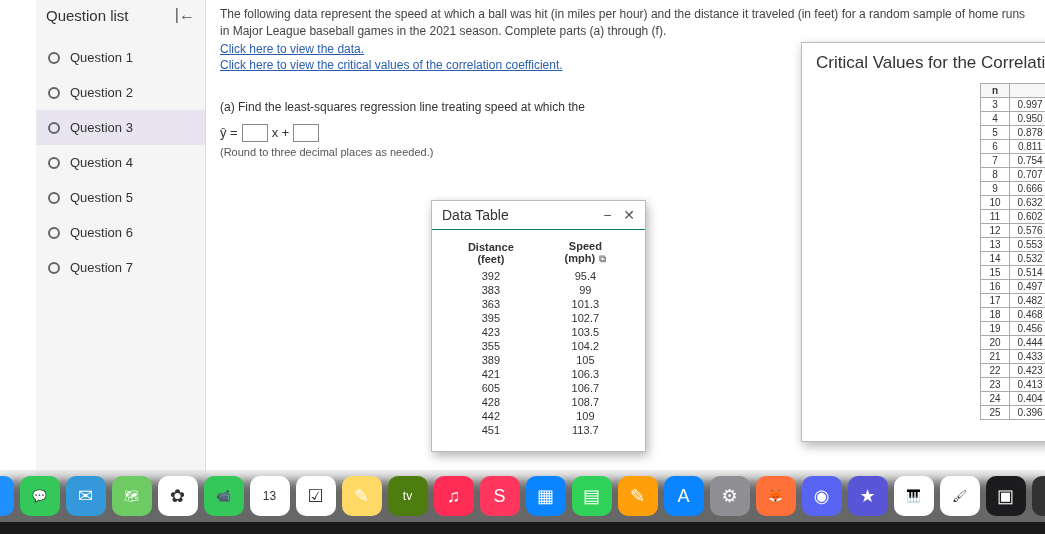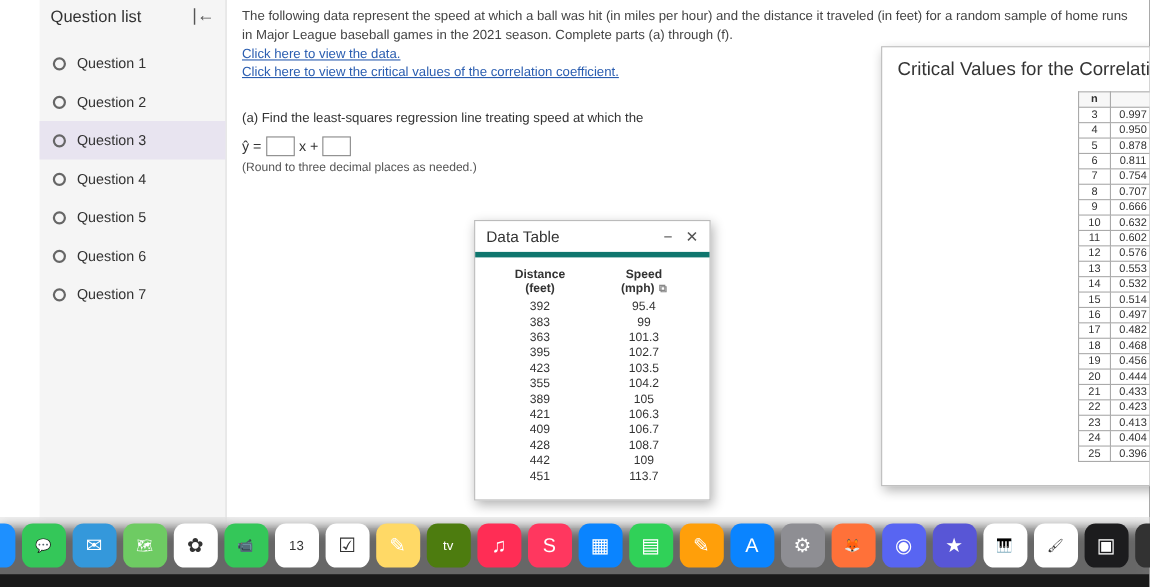--- a/index.html
+++ b/index.html
@@ -15,21 +15,21 @@
     .main { flex: 1; position: relative; padding: 6px 14px; font-size: 12px; color: #333; }
     .intro { font-size: 12px; line-height: 1.4; color: #444; }
     .link { color: #2a5db0; text-decoration: underline; cursor: pointer; display: block; margin-top: 2px; }
     .part-a { margin-top: 28px; font-size: 12px; }
     .eq { margin-top: 10px; display: flex; align-items: center; gap: 4px; font-size: 13px; }
     .eq-box { width: 26px; height: 18px; border: 1px solid #888; background: #fff; display: inline-block; }
     .hint { margin-top: 4px; font-size: 11px; color: #555; }
     .part-b { margin-top: 14px; font-size: 12px; }
     
     .popup { position: absolute; background: #fff; border: 1px solid #bbb; box-shadow: 2px 4px 10px rgba(0,0,0,.3); }
-    .popup-header { display: flex; justify-content: space-between; align-items: center; padding: 6px 10px; font-size: 14px; border-bottom: 5px solid #0f766e; }
+    .popup-header { display: flex; justify-content: space-between; align-items: center; padding: 6px 10px; font-size: 14px; border-bottom: 1px solid #0f766e; }
     .popup-controls span { margin-left: 8px; cursor: pointer; color: #555; font-size: 14px; }
     .data-popup { left: 225px; top: 200px; width: 215px; }
     .data-body { padding: 8px 12px 14px; }
     .data-body table { border-collapse: collapse; font-size: 11px; margin: 0 auto; }
     .data-body th { font-weight: 600; padding: 2px 10px 4px; text-align: center; }
     .data-body td { padding: 1px 10px; text-align: center; }
     .clip { font-size: 10px; color: #888; margin-left: 4px;}
     .crit-popup { left: 595px; top: 42px; width: 430px; height: 400px; }
     .crit-title { font-size: 17px; padding: 10px 14px 4px; color: #333; }
     .crit-body { padding: 6px 20px; display: flex; justify-content: center; }
@@ -146,21 +146,21 @@
               </tr>
               <tr>
                 <td>389</td>
                 <td>105</td>
               </tr>
               <tr>
                 <td>421</td>
                 <td>106.3</td>
               </tr>
               <tr>
-                <td>409</td>
+                <td>605</td>
                 <td>106.7</td>
               </tr>
               <tr>
                 <td>428</td>
                 <td>108.7</td>
               </tr>
               <tr>
                 <td>442</td>
                 <td>109</td>
               </tr>

